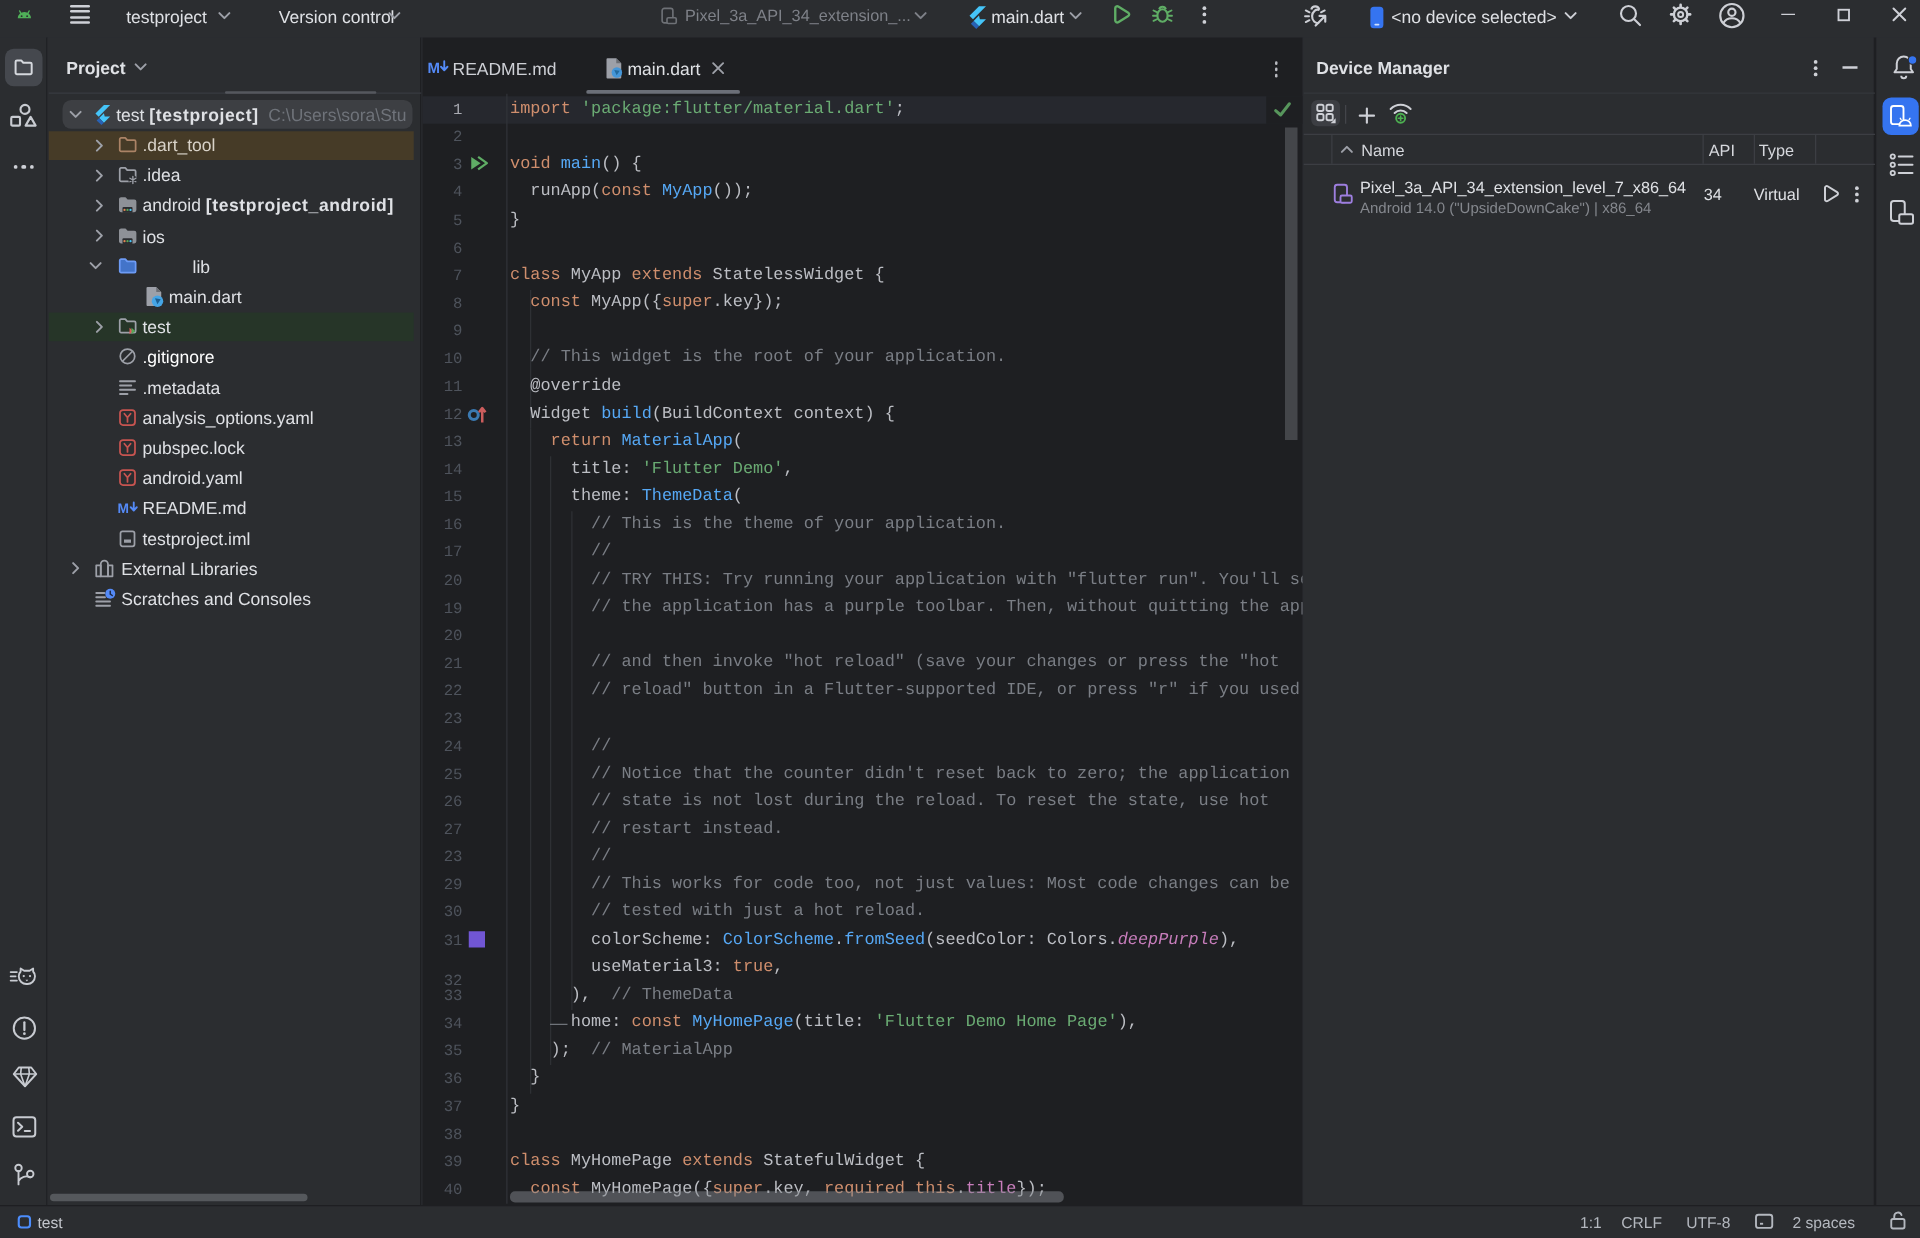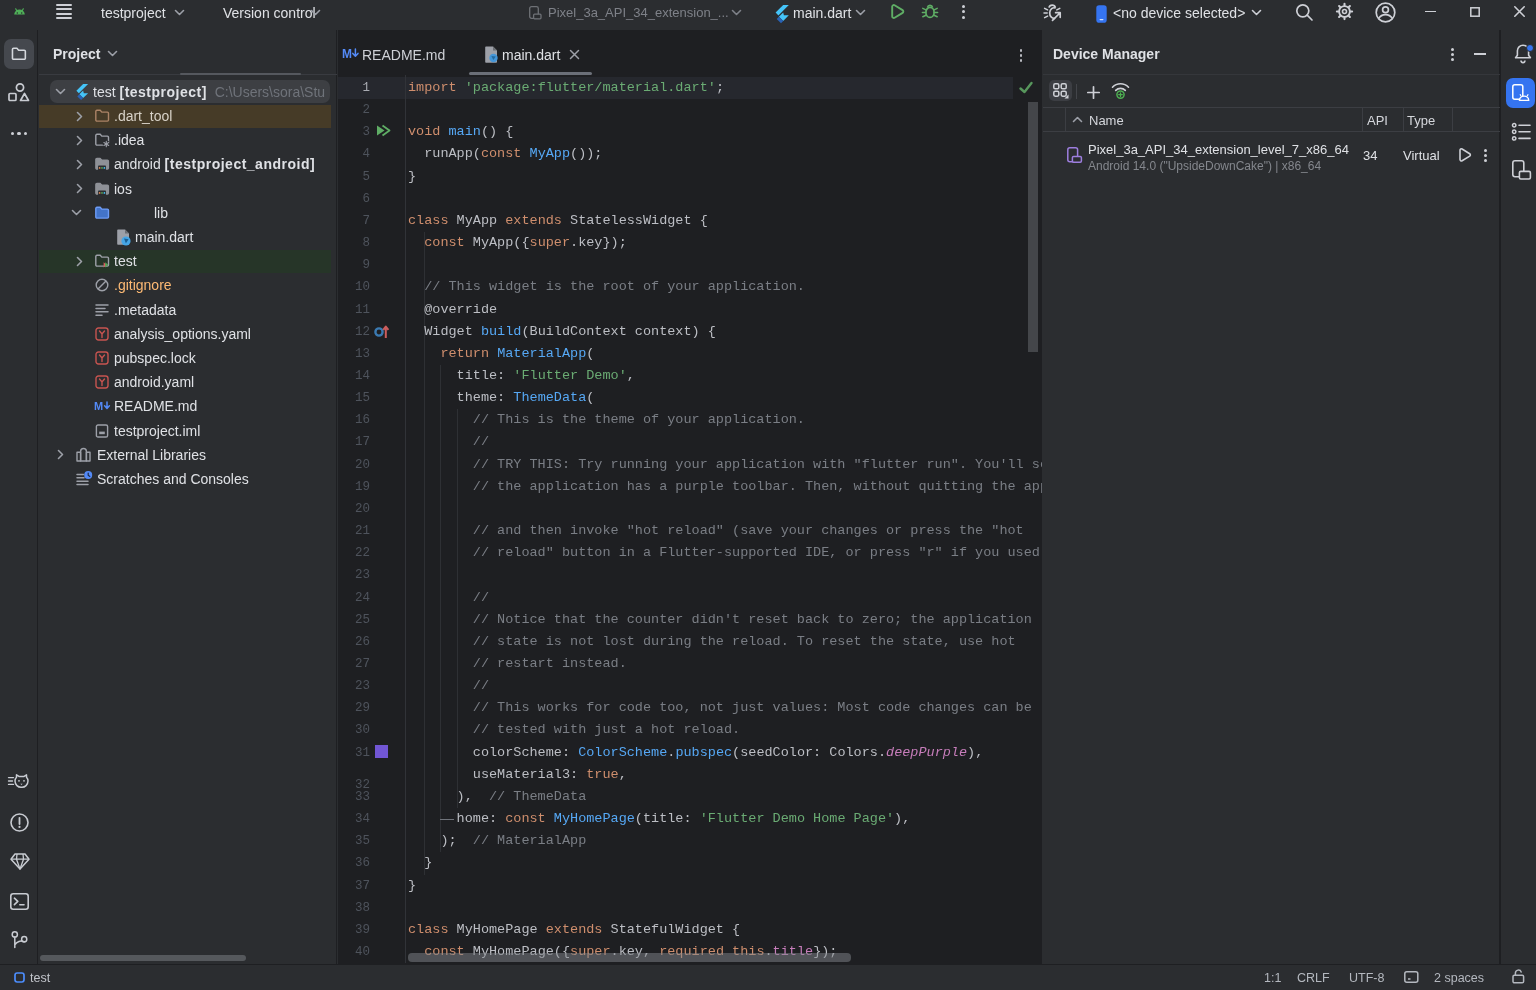--- a/index.html
+++ b/index.html
@@ -234,21 +234,21 @@
 <svg class="abs" style="left:57px;top:224.2px" width="15" height="14" viewBox="0 0 15 14">
       <path d="M0.8 11 V2.4 a1.1 1.1 0 0 1 1.1 -1.1 h3.3 l1.6 1.8 h5.6 a1.1 1.1 0 0 1 1.1 1.1 V11 a1.1 1.1 0 0 1 -1.1 1.1 H1.9 A1.1 1.1 0 0 1 0.8 11 Z" fill="none" stroke="#9da0a8" stroke-width="1.4" stroke-linejoin="round"></path>
 <path d="M8.6 8.2 v5.2 l3 -2.6 Z" fill="#db5c5c"></path>
       <path d="M11.8 8.2 v5.2 l3 -2.6 Z" fill="#57a657" transform="translate(-1.6,0)"></path>
     </svg>
 <div class="t" style="left:76px;top:224.2px;color:#dfe1e5;font-size:14px;font-weight:400;">test</div>
 <svg class="abs" style="left:57px;top:248.39999999999998px" width="14" height="14" viewBox="0 0 14 14">
       <circle cx="7" cy="7" r="5.8" fill="none" stroke="#9da0a8" stroke-width="1.4"></circle>
 <line x1="3" y1="11" x2="11" y2="3" stroke="#9da0a8" stroke-width="1.4"></line>
     </svg>
-<div class="t" style="left:76px;top:248.39999999999998px;color:#fdba74;font-size:14px;font-weight:400;">.gitignore</div>
+<div class="t" style="left:76px;top:248.39999999999998px;color:#ffffff;font-size:14px;font-weight:400;">.gitignore</div>
 <svg class="abs" style="left:57px;top:272.59999999999997px" width="14" height="13" viewBox="0 0 14 13">
       <g stroke="#9da0a8" stroke-width="1.5" stroke-linecap="round">
 <line x1="1" y1="2" x2="13" y2="2"></line>
         <line x1="1" y1="5.4" x2="10" y2="5.4"></line>
 <line x1="1" y1="8.8" x2="13" y2="8.8"></line>
         <line x1="1" y1="12.2" x2="7" y2="12.2"></line>
       </g>
     </svg>
 <div class="t" style="left:76px;top:272.59999999999997px;color:#dfe1e5;font-size:14px;font-weight:400;">.metadata</div>
 <svg class="abs" style="left:57px;top:296.8px" width="14" height="14" viewBox="0 0 14 14">
@@ -380,21 +380,21 @@
 <div class="cl" style="left:70.0px;top:555.85px"><span class="c">        // state is not lost during the reload. To reset the state, use hot</span></div>
 <div class="ln" style="left:2px;top:578.004px;color:#4e535c">27</div>
 <div class="cl" style="left:70.0px;top:578.004px"><span class="c">        // restart instead.</span></div>
 <div class="ln" style="left:2px;top:600.158px;color:#4e535c">23</div>
 <div class="cl" style="left:70.0px;top:600.158px"><span class="c">        //</span></div>
 <div class="ln" style="left:2px;top:622.312px;color:#4e535c">29</div>
 <div class="cl" style="left:70.0px;top:622.312px"><span class="c">        // This works for code too, not just values: Most code changes can be</span></div>
 <div class="ln" style="left:2px;top:644.466px;color:#4e535c">30</div>
 <div class="cl" style="left:70.0px;top:644.466px"><span class="c">        // tested with just a hot reload.</span></div>
 <div class="ln" style="left:2px;top:666.62px;color:#4e535c">31</div>
-<div class="cl" style="left:70.0px;top:666.62px">        colorScheme: <span class="f">ColorScheme</span>.<span class="f">pubspec</span>(seedColor: Colors.<span class="p">deepPurple</span>),</div>
+<div class="cl" style="left:70.0px;top:666.62px">        colorScheme: <span class="f">ColorScheme</span>.<span class="f">fromSeed</span>(seedColor: Colors.<span class="p">deepPurple</span>),</div>
 <div class="ln" style="left:2px;top:699px;color:#4e535c">32</div>
 <div class="cl" style="left:70.0px;top:688.774px">        useMaterial3: <span class="k">true</span>,</div>
 <div class="ln" style="left:2px;top:710.928px;color:#4e535c">33</div>
 <div class="cl" style="left:70.0px;top:710.928px">      ),  <span class="c">// ThemeData</span></div>
 <div class="ln" style="left:2px;top:733.082px;color:#4e535c">34</div>
 <div class="cl" style="left:70.0px;top:733.082px">      home: <span class="k">const</span> <span class="f">MyHomePage</span>(title: <span class="s">'Flutter Demo Home Page'</span>),</div>
 <div class="ln" style="left:2px;top:755.236px;color:#4e535c">35</div>
 <div class="cl" style="left:70.0px;top:755.236px">    );  <span class="c">// MaterialApp</span></div>
 <div class="ln" style="left:2px;top:777.39px;color:#4e535c">36</div>
 <div class="cl" style="left:70.0px;top:777.39px">  }</div>

